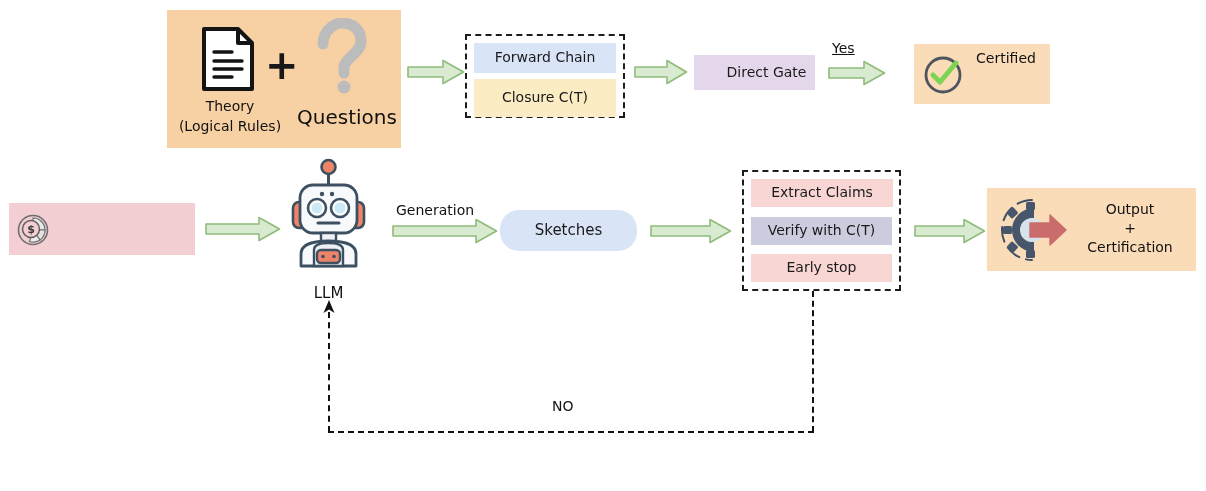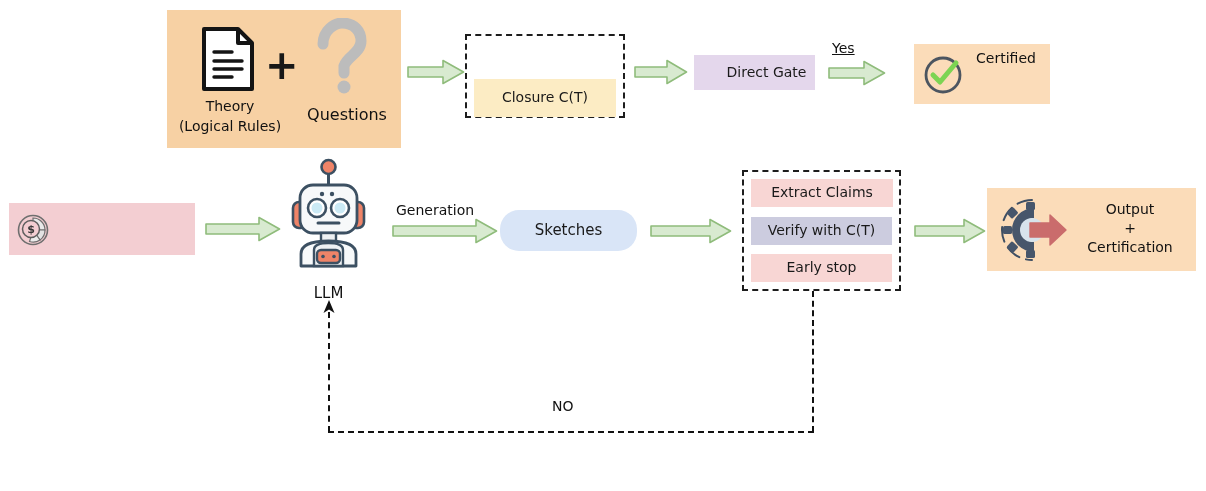--- a/index.html
+++ b/index.html
@@ -106,30 +106,33 @@
 
     <span class="abs" style="left:142px; top:8px;">
       <svg class="icon-svg" width="58" height="80" viewBox="0 0 58 80">
         <path d="M14 26 C14 12, 26 5, 33 5 C45 5, 52 13, 52 23 C52 35, 38 38, 35 48 L35 55" fill="none" stroke="#bcbcbc" stroke-width="11" stroke-linecap="round"></path>
         <circle cx="35" cy="69" r="6.5" fill="#bcbcbc"></circle>
       </svg>
     </span>
 
     <span class="free-label" style="left:0px; top:88px; width:126px; text-align:center; font-size:14px;">Theory</span>
     <span class="free-label" style="left:0px; top:108px; width:126px; text-align:center; font-size:14px;">(Logical Rules)</span>
-    <span class="free-label" style="left:126px; top:95px; width:108px; text-align:center; font-size:16px;">Questions</span>
+    <span class="free-label" style="left:126px; top:95px; width:108px; text-align:center; font-size:20px;">Questions</span>
   </div>
 
   <span class="garrow" style="left:407px; top:59px;">
     <svg width="58" height="26" viewBox="0 0 58 26">
       <path d="M1 8 H36 V1.5 L56.5 13 L36 24.5 V18 H1 Z" fill="#d8ead0" stroke="#8fbc7b" stroke-width="1.6" stroke-linejoin="round"></path>
     </svg>
   </span>
 
   <div class="dashed-box" style="left:465px; top:34px; width:160px; height:84px;"></div>
+  <div class="box fill-blue stack-item" style="left:474px; top:43px; width:142px; height:30px; font-size:14px;">
+    <span>Forward Chain</span>
+  </div>
   <div class="box fill-yellow stack-item" style="left:474px; top:79px; width:142px; height:38px; font-size:14px;">
     <span>Closure C(T)</span>
   </div>
 
   <span class="garrow" style="left:634px; top:59px;">
     <svg width="54" height="26" viewBox="0 0 54 26">
       <path d="M1 8 H33 V1.5 L52.5 13 L33 24.5 V18 H1 Z" fill="#d8ead0" stroke="#8fbc7b" stroke-width="1.6" stroke-linejoin="round"></path>
     </svg>
   </span>
 

